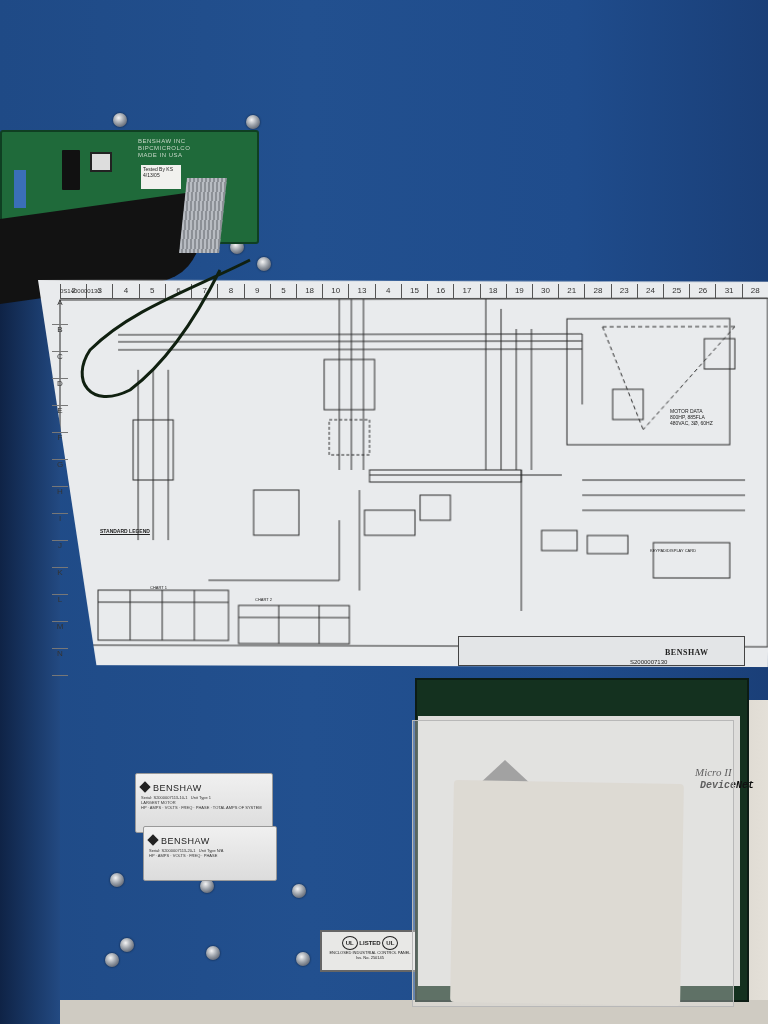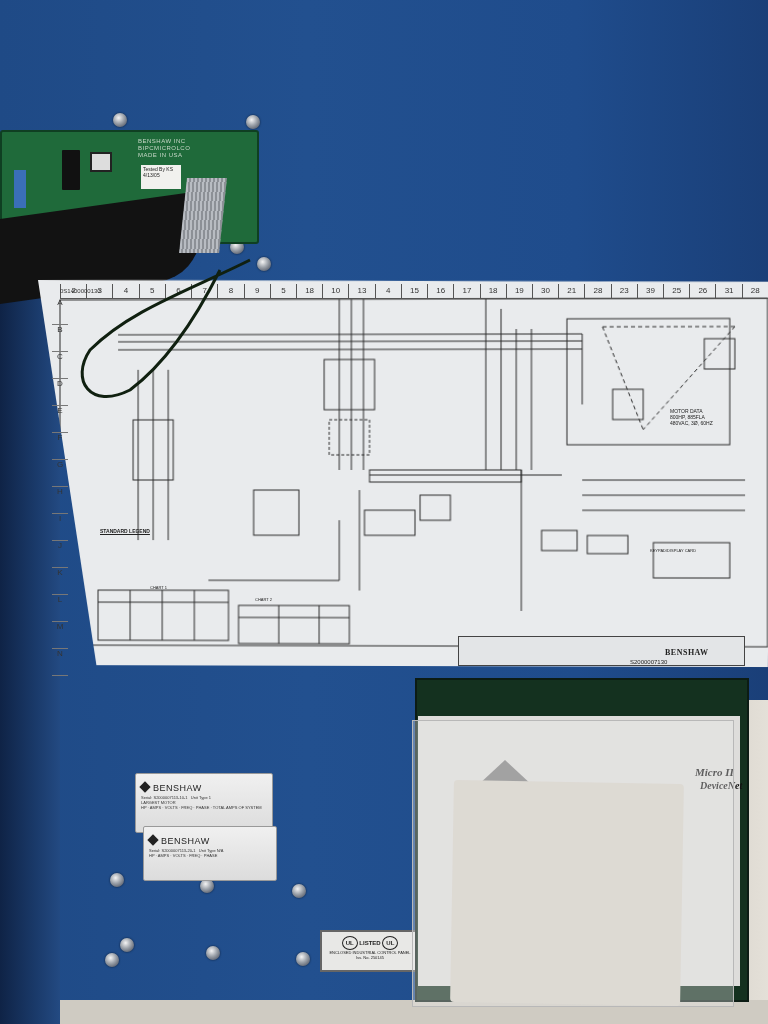--- a/index.html
+++ b/index.html
@@ -45,22 +45,22 @@
   .plate{background:linear-gradient(180deg,#f0f0f0,#dcdcdc);border:1px solid #999;border-radius:2px;}
   .plate-brand{font-size:9px;color:#222;letter-spacing:0.5px;}
   .plate-small{font-size:4px;color:#333;line-height:5px;}
   .diamond{display:inline-block;width:8px;height:8px;background:#222;transform:rotate(45deg);margin-right:4px;vertical-align:middle;}
   
   #ul-label{left:320px;top:930px;width:96px;height:38px;background:#e8e8e6;border:2px solid #666;font-size:6px;color:#222;text-align:center;}
   .ul-circle{display:inline-block;border:1.5px solid #222;border-radius:50%;width:14px;height:12px;font-size:6px;line-height:12px;font-weight:bold;}
   
   #pocket-frame{left:415px;top:678px;width:330px;height:320px;background:#14311f;border:2px solid #0c1c14;}
   #manual{left:418px;top:716px;width:322px;height:270px;background:#dedddb;}
-  #manual-title{left:695px;top:766px;font-size:11px;font-weight:bold;font-style:italic;color:#111;font-family:"Liberation Serif",serif;}
-  #manual-sub{left:700px;top:780px;font-size:10px;font-weight:bold;font-style:italic;color:#111;font-family:Liberation Serif, serif;}
+  #manual-title{left:695px;top:766px;font-size:11px;font-weight:normal;font-style:italic;color:#111;font-family:"Liberation Serif",serif;}
+  #manual-sub{left:700px;top:780px;font-size:10px;font-weight:bold;font-style:italic;color:#111;font-family:Liberation Mono, monospace;}
   #triangle{left:477px;top:760px;width:0;height:0;border-left:28px solid transparent;border-right:28px solid transparent;border-bottom:26px solid #7c7c7c;}
   #envelope{left:452px;top:782px;width:230px;height:222px;background:#d6d1c7;border-radius:4px;transform:rotate(1deg);}
   #sleeve{left:412px;top:720px;width:320px;height:285px;background:rgba(235,235,235,0.35);border:1px solid #b8b8b8;}
 </style>
 </head>
 <body>
 
 <div id="cabinet" class="abs"></div>
 <div id="left-door-edge" class="abs"></div>
 <div id="right-wall" class="abs"></div>
@@ -166,21 +166,21 @@
     <span>4</span>
     <span>15</span>
     <span>16</span>
     <span>17</span>
     <span>18</span>
     <span>19</span>
     <span>30</span>
     <span>21</span>
     <span>28</span>
     <span>23</span>
-    <span>39</span>
+    <span>24</span>
     <span>25</span>
     <span>26</span>
     <span>31</span>
     <span>28</span>
 </div>
 <div id="rows" class="abs">
   <span>A</span>
     <span>B</span>
     <span>C</span>
     <span>D</span>

